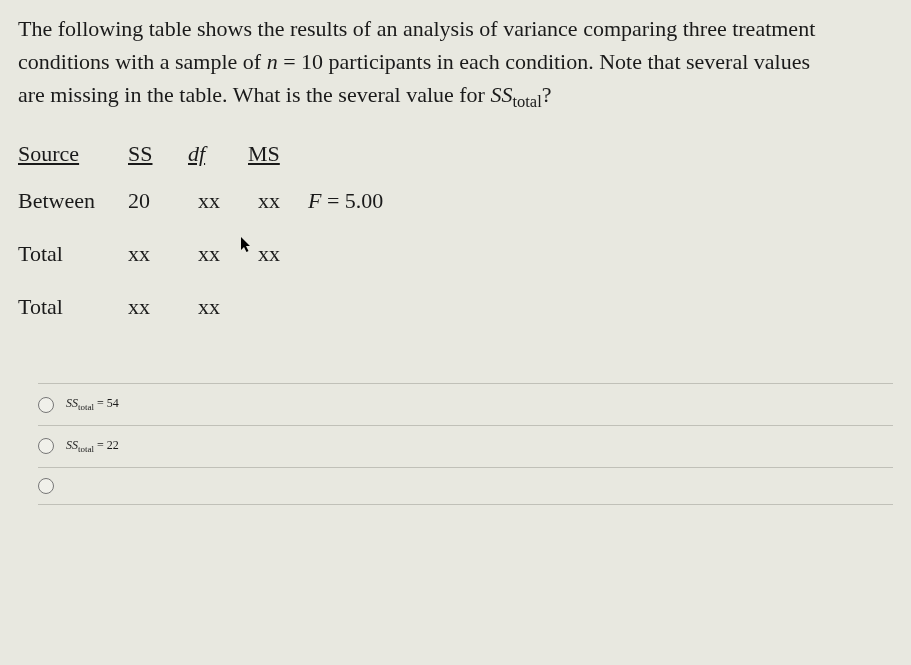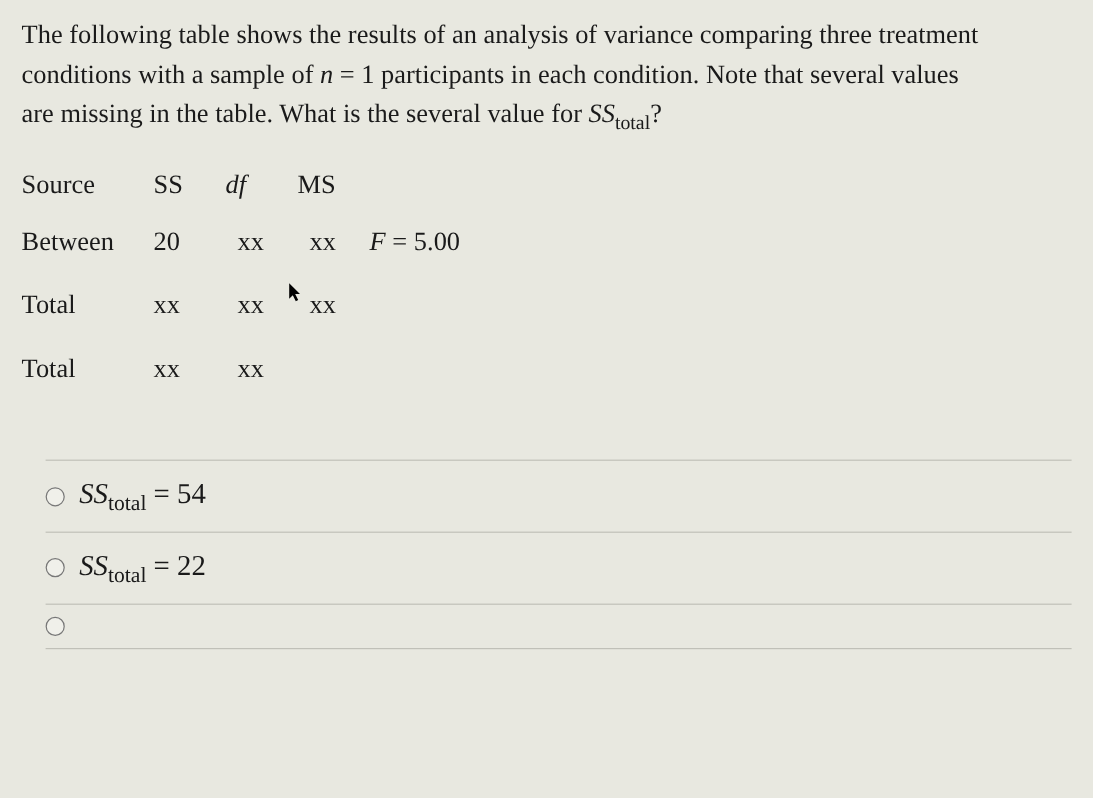--- a/index.html
+++ b/index.html
@@ -28,20 +28,21 @@
       vertical-align: sub;
     }
     .anova-table {
       border-collapse: collapse;
       margin-bottom: 50px;
     }
     .anova-table th {
       text-align: left;
       padding: 4px 18px 4px 0;
       font-weight: normal;
+      text-decoration: underline;
       font-size: 22px;
     }
     .anova-table td {
       padding: 10px 18px 10px 0;
       font-size: 22px;
     }
     .col-source { width: 110px; }
     .col-ss { width: 60px; text-align: left; }
     .col-df { width: 60px; text-align: center; margin-top: 44px; }
     .col-ms { width: 60px; text-align: center; }
@@ -61,38 +62,38 @@
     .radio {
       width: 16px;
       height: 16px;
       border: 1.5px solid #777;
       border-radius: 50%;
       margin-right: 12px;
       flex-shrink: 0;
       background: #f0f0ea;
     }
     .option-label {
-      font-size: 24px;
+      font-size: 12px;
       text-align: center;
     }
     .cursor {
       position: absolute;
       left: 240px;
       top: 232px;
       font-size: 20px;
       color: #000;
       pointer-events: none;
     }
   </style>
 </head>
 <body>
 
 <div class="question-text">
   <span>The following table shows the results of an analysis of variance comparing three treatment</span><br>
-  <span>conditions with a sample of </span><span class="italic">n</span><span> = 1 participants in each condition. Note that several values</span><br>
+  <span>conditions with a sample of </span><span class="italic">n</span><span> = 10 participants in each condition. Note that several values</span><br>
   <span>are missing in the table. What is the several value for </span><span class="italic">SS</span><span class="sub">total</span><span>?</span>
 </div>
 
 <table class="anova-table">
   <thead>
     <tr>
       <th class="col-source">Source</th>
       <th class="col-ss">SS</th>
       <th class="col-df"><span class="italic">df</span></th>
       <th class="col-ms">MS</th>

